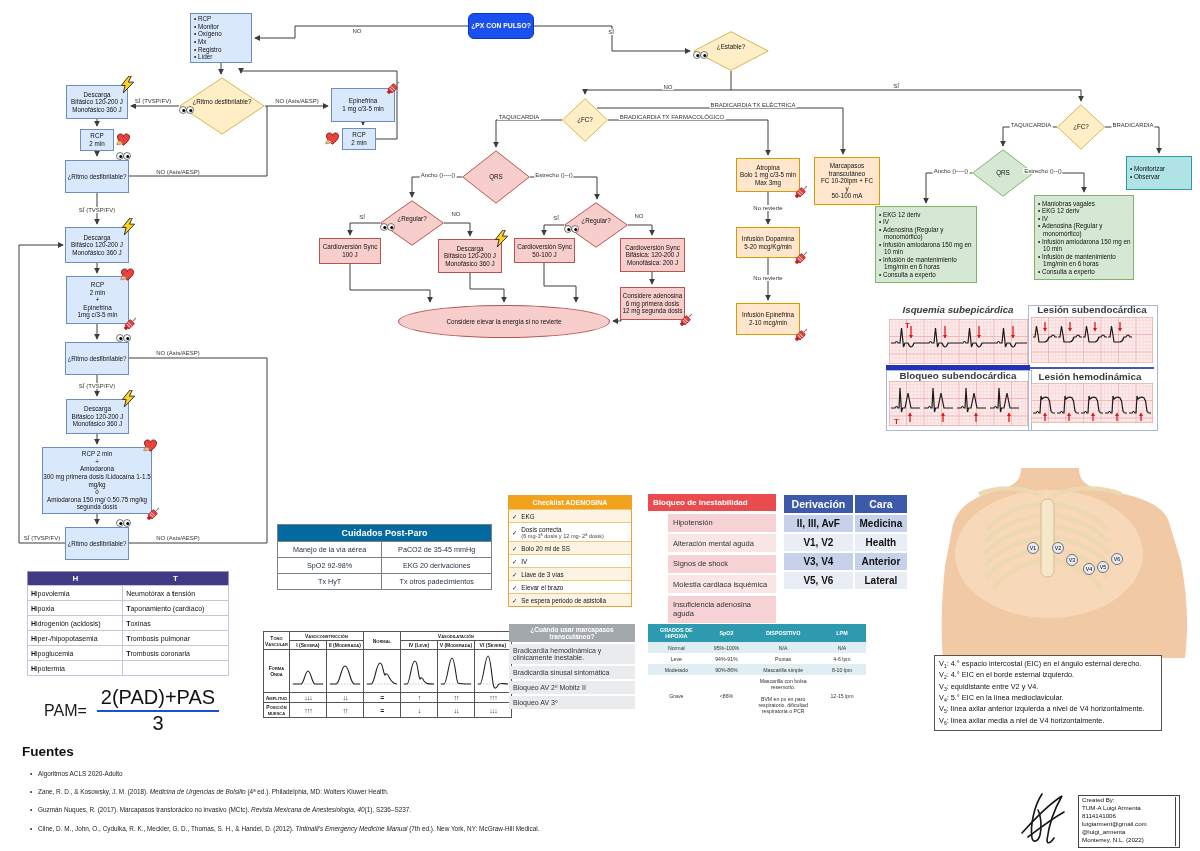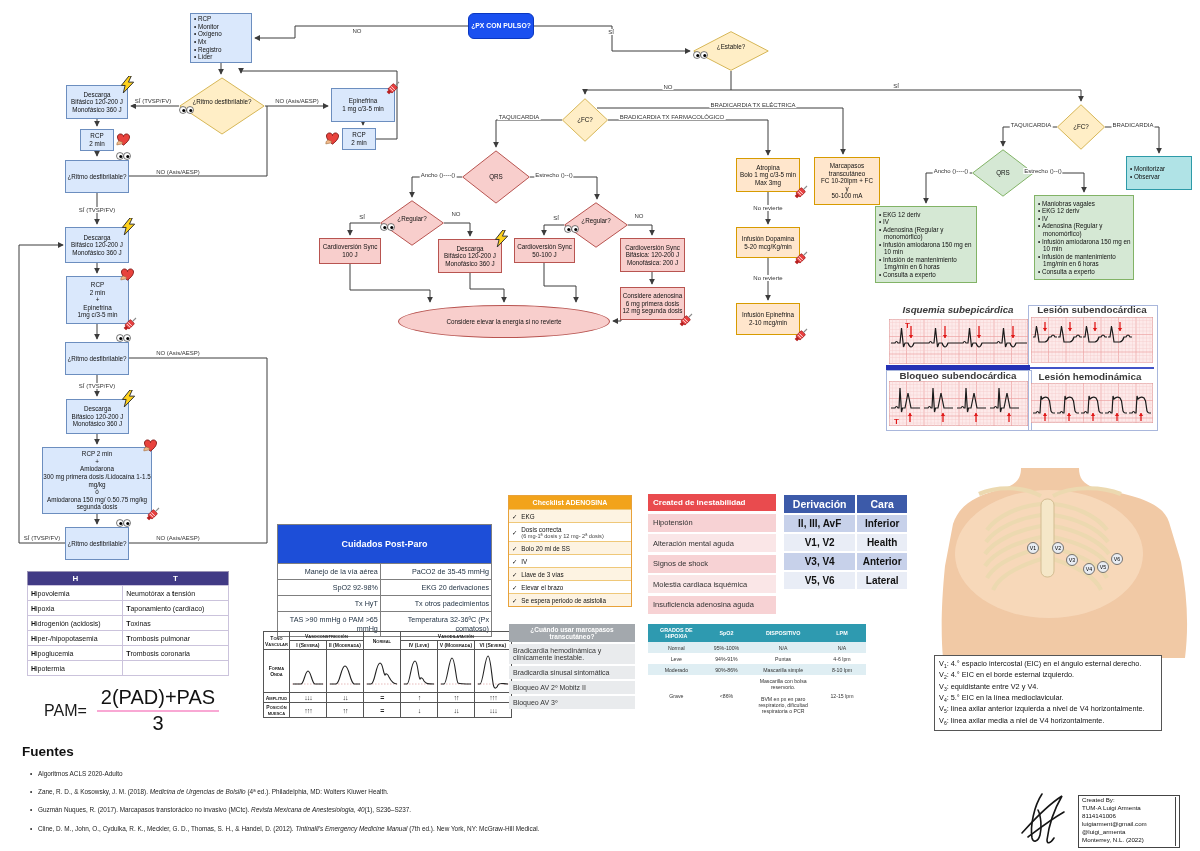--- a/index.html
+++ b/index.html
@@ -32,41 +32,41 @@
   
   .tblbox{position:absolute;box-sizing:border-box;z-index:2;}
   table{border-collapse:collapse;width:100%;height:100%;}
   
   #tbl-ht{left:27px;top:571px;width:202px;}
   #tbl-ht table{border:1px solid #9a93b5;}
   #tbl-ht th{background:#413a85;color:#fff;font-size:8px;padding:2px;}
   #tbl-ht td{border:1px solid #cbc3dc;font-size:7px;padding:1.5px 3px;height:11px;}
   
   #tbl-postparo{left:277px;top:524px;width:215px;}
-  #tbl-postparo th{background:#1d4ed8;color:#fff;font-size:9px;padding:14px;border:1px solid #7f7f7f;}
-  #tbl-postparo td{border:1px solid #7f7f7f;font-size:7.2px;color:#234;text-align:right;padding:3px 2px;}
+  #tbl-postparo th{background:#0369a1;color:#fff;font-size:9px;padding:3px;border:1px solid #7f7f7f;}
+  #tbl-postparo td{border:1px solid #7f7f7f;font-size:7.2px;color:#234;text-align:center;padding:3px 2px;}
   
   #tbl-vasc{left:263px;top:631px;width:233px;}
   #tbl-vasc th,#tbl-vasc td{border:1px solid #555;font-size:5px;text-align:center;color:#222;padding:1px;}
   #tbl-vasc th{font-variant:small-caps;font-weight:bold;}
   #tbl-vasc .arr{font-size:7px;font-weight:bold;letter-spacing:-1px;}
   
   #tbl-checklist{left:508px;top:495px;width:124px;border:1px solid #e8a23a;}
   #tbl-checklist .hd{background:#f2a31b;color:#fff;font-weight:bold;font-size:7px;text-align:center;padding:3px 0;}
   #tbl-checklist .row{display:flex;align-items:center;border-top:1px solid #efc879;font-size:6.3px;padding:2.5px 3px;gap:4px;}
   #tbl-checklist .row:nth-child(even){background:#fdf3e2;}
   #tbl-checklist .sub{font-size:5.6px;color:#444;}
   
   #tbl-cuando{left:509px;top:624px;width:126px;}
   #tbl-cuando .hd{background:#a3a8ad;color:#fff;font-weight:bold;font-size:6.5px;text-align:center;padding:2px 4px;}
   #tbl-cuando .row{background:#e9ebed;margin-top:2px;font-size:7px;color:#333;padding:3px 4px;}
   
   #tbl-inest{left:648px;top:494px;width:128px;}
   #tbl-inest .hd{background:#e94b4e;color:#fff;font-weight:bold;font-size:8px;padding:4px 5px;}
-  #tbl-inest .row{margin-top:2.5px;font-size:7.5px;color:#333;padding:4.5px 5px;}
+  #tbl-inest .row{margin-top:2.5px;font-size:7.5px;color:#333;padding:4.5px 5px;margin-left:20px;}
   #tbl-inest .row:nth-child(odd){background:#f7d2d4;}
   #tbl-inest .row:nth-child(even){background:#fae6e7;}
   
   #tbl-deriv{left:782px;top:493px;width:127px;}
   #tbl-deriv table{border-collapse:separate;border-spacing:2px;}
   #tbl-deriv th{background:#3c5aa9;color:#fff;font-size:10.5px;padding:3px 4px;}
   #tbl-deriv td{font-size:10px;font-weight:600;text-align:center;padding:3px 2px;}
   #tbl-deriv tr:nth-child(odd) td{background:#c7d1ea;}
   #tbl-deriv tr:nth-child(even) td{background:#e9edf6;}
   
@@ -78,21 +78,21 @@
   .ekg-title{position:absolute;transform:translateX(-50%);font-size:9.8px;font-weight:bold;color:#3a3a3a;white-space:nowrap;z-index:3;}
   .ekg-frame{position:absolute;border:1px solid #a9b7dc;z-index:1;}
   .ekg-divider{position:absolute;background:#2431b5;z-index:2;}
   .ekg-divider2{position:absolute;background:#4354c8;z-index:2;}
   
   #lead-info{left:934px;top:655px;width:228px;border:1px solid #555;font-size:7.3px;line-height:1.38;padding:3px 4px;box-sizing:border-box;background:#fff;}
   #lead-info sub{font-size:5px;}
   
   #pam-box{left:44px;top:686px;display:flex;align-items:center;gap:10px;}
   #pam-label{font-size:16px;color:#1a1a1a;}
-  #pam-num{font-size:20px;border-bottom:2px solid #f9a8d4;padding:0 4px 1px;display:block;text-align:center;}
+  #pam-num{font-size:20px;border-bottom:2px solid #1d4ed8;padding:0 4px 1px;display:block;text-align:center;}
   #pam-den{font-size:20px;display:block;text-align:center;}
   
   #fuentes-title{left:22px;top:744px;font-size:13.5px;font-weight:bold;color:#111;}
   .fuente{position:absolute;left:30px;font-size:6.4px;color:#222;white-space:nowrap;}
   .fuente .b{display:inline-block;width:8px;}
   
   #credit-box{left:1078px;top:795px;width:100px;height:51px;border:1px solid #444;background:#fff;}
   #credit-box .vline{position:absolute;right:3px;top:1px;bottom:1px;width:1px;background:#444;}
   #credit-box .ln{font-size:6.2px;line-height:1.3;padding-left:3px;white-space:nowrap;}
   #credit-box .ln:first-child{padding-top:2px;}
@@ -927,24 +927,20 @@
             <td>PaCO2 de 35-45 mmHg</td>
           </tr>
           <tr>
             <td>SpO2 92-98%</td>
             <td>EKG 20 derivaciones</td>
           </tr>
           <tr>
             <td>Tx HyT</td>
             <td>Tx otros padecimientos</td>
           </tr>
-          <tr>
-            <td>TAS &gt;90 mmHg ó PAM &gt;65 mmHg</td>
-            <td>Temperatura 32-36ºC (Px comatoso)</td>
-          </tr>
         </tbody>
       </table>
     </div>
   <div id="tbl-vasc" class="tblbox">
       <table>
         <tbody>
           <tr>
             <th rowspan="2" style="width: 32px;">Tono Vascular</th>
             <th colspan="2">Vasoconstricción</th>
             <th rowspan="2" style="width: 36px;">Normal</th>
@@ -1064,41 +1060,41 @@
       </div>
     </div>
   <div id="tbl-cuando" class="tblbox">
       <div class="hd">¿Cuándo usar marcapasos transcutáneo?</div>
       <div class="row">Bradicardia hemodinámica y clínicamente inestable.</div>
       <div class="row">Bradicardia sinusal sintomática</div>
       <div class="row">Bloqueo AV 2º Mobitz II</div>
       <div class="row">Bloqueo AV 3º</div>
     </div>
   <div id="tbl-inest" class="tblbox">
-      <div class="hd">Created de inestabilidad</div>
+      <div class="hd">Bloqueo de inestabilidad</div>
       <div>
         <div class="row">Hipotensión</div>
         <div class="row">Alteración mental aguda</div>
         <div class="row">Signos de shock</div>
         <div class="row">Molestia cardiaca isquémica</div>
         <div class="row">Insuficiencia adenosina aguda</div>
       </div>
     </div>
   <div id="tbl-deriv" class="tblbox">
       <table>
         <thead>
           <tr>
             <th>Derivación</th>
             <th>Cara</th>
           </tr>
         </thead>
         <tbody>
           <tr>
             <td>II, III, AvF</td>
-            <td>Inferior</td>
+            <td>Medicina</td>
           </tr>
           <tr>
             <td>V1, V2</td>
             <td>Health</td>
           </tr>
           <tr>
             <td>V3, V4</td>
             <td>Anterior</td>
           </tr>
           <tr>

